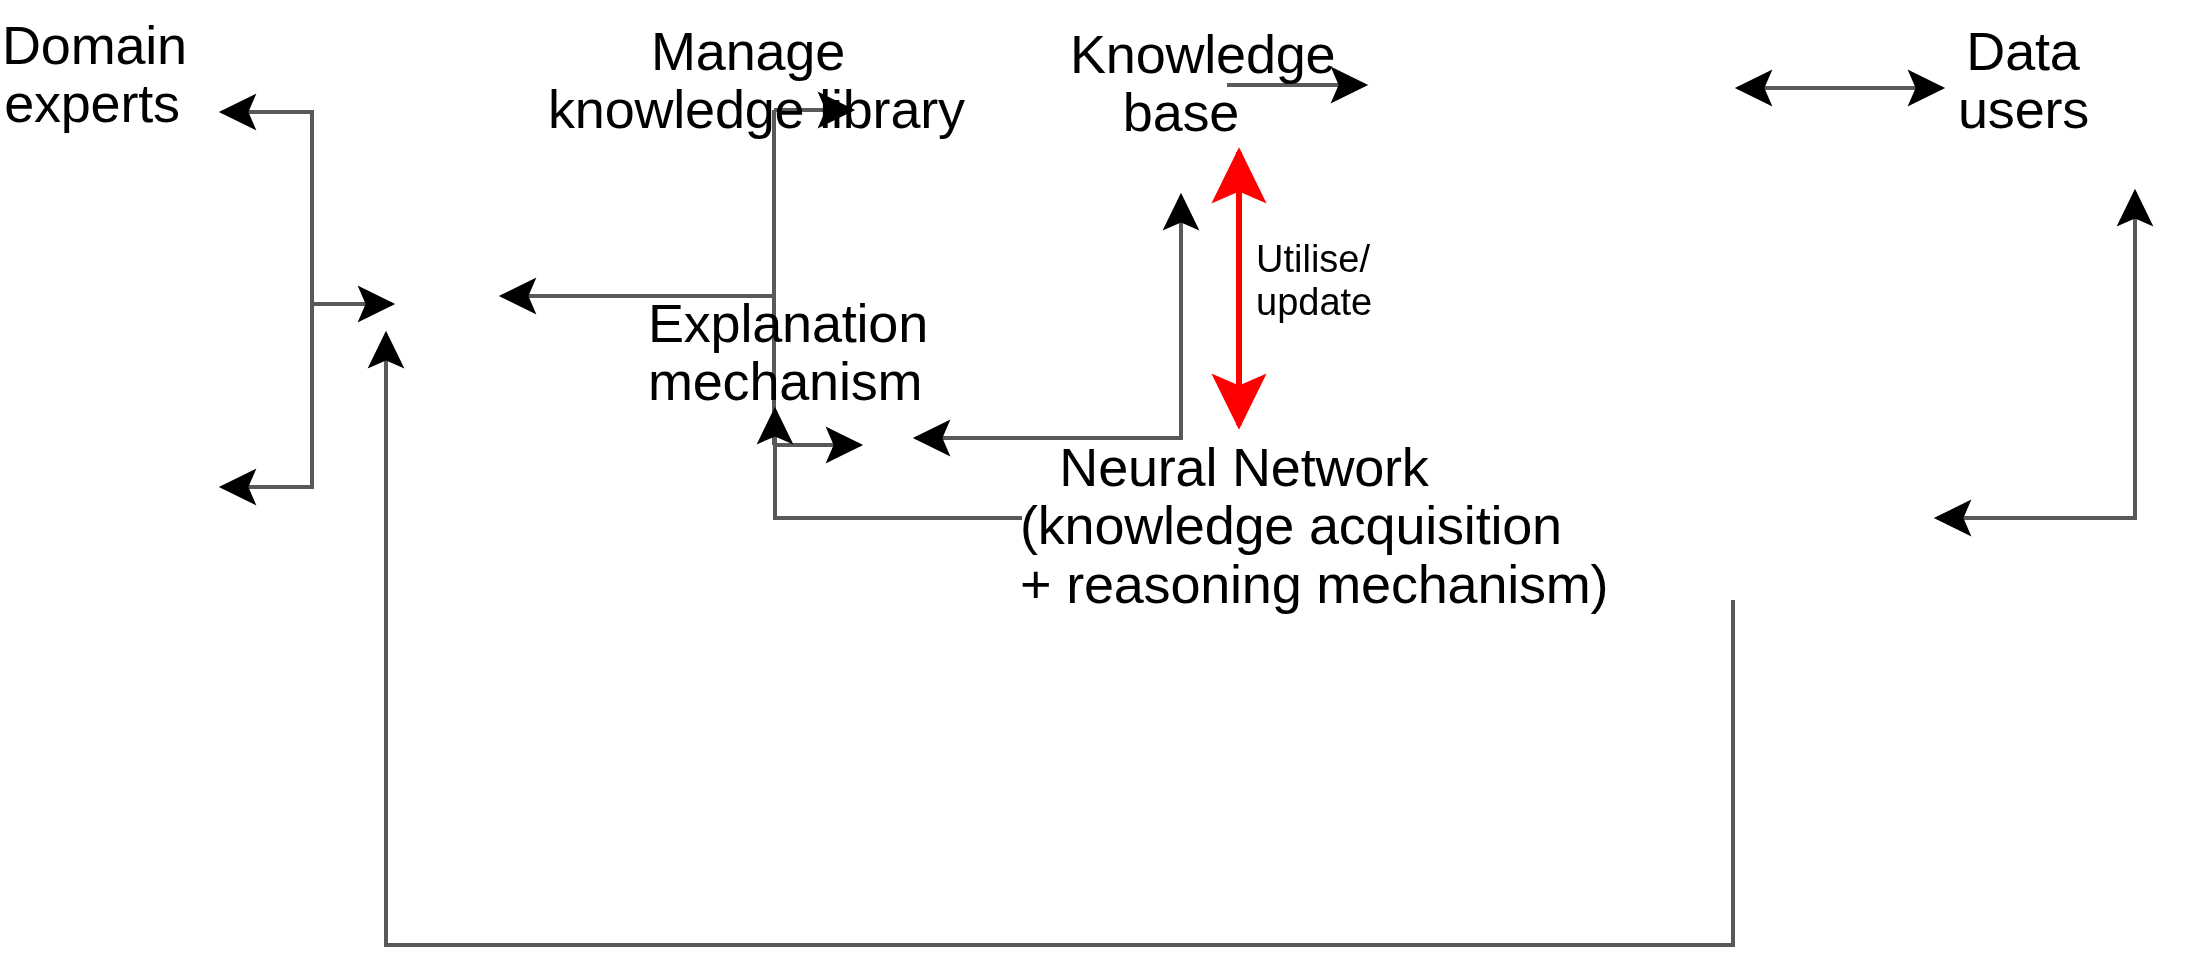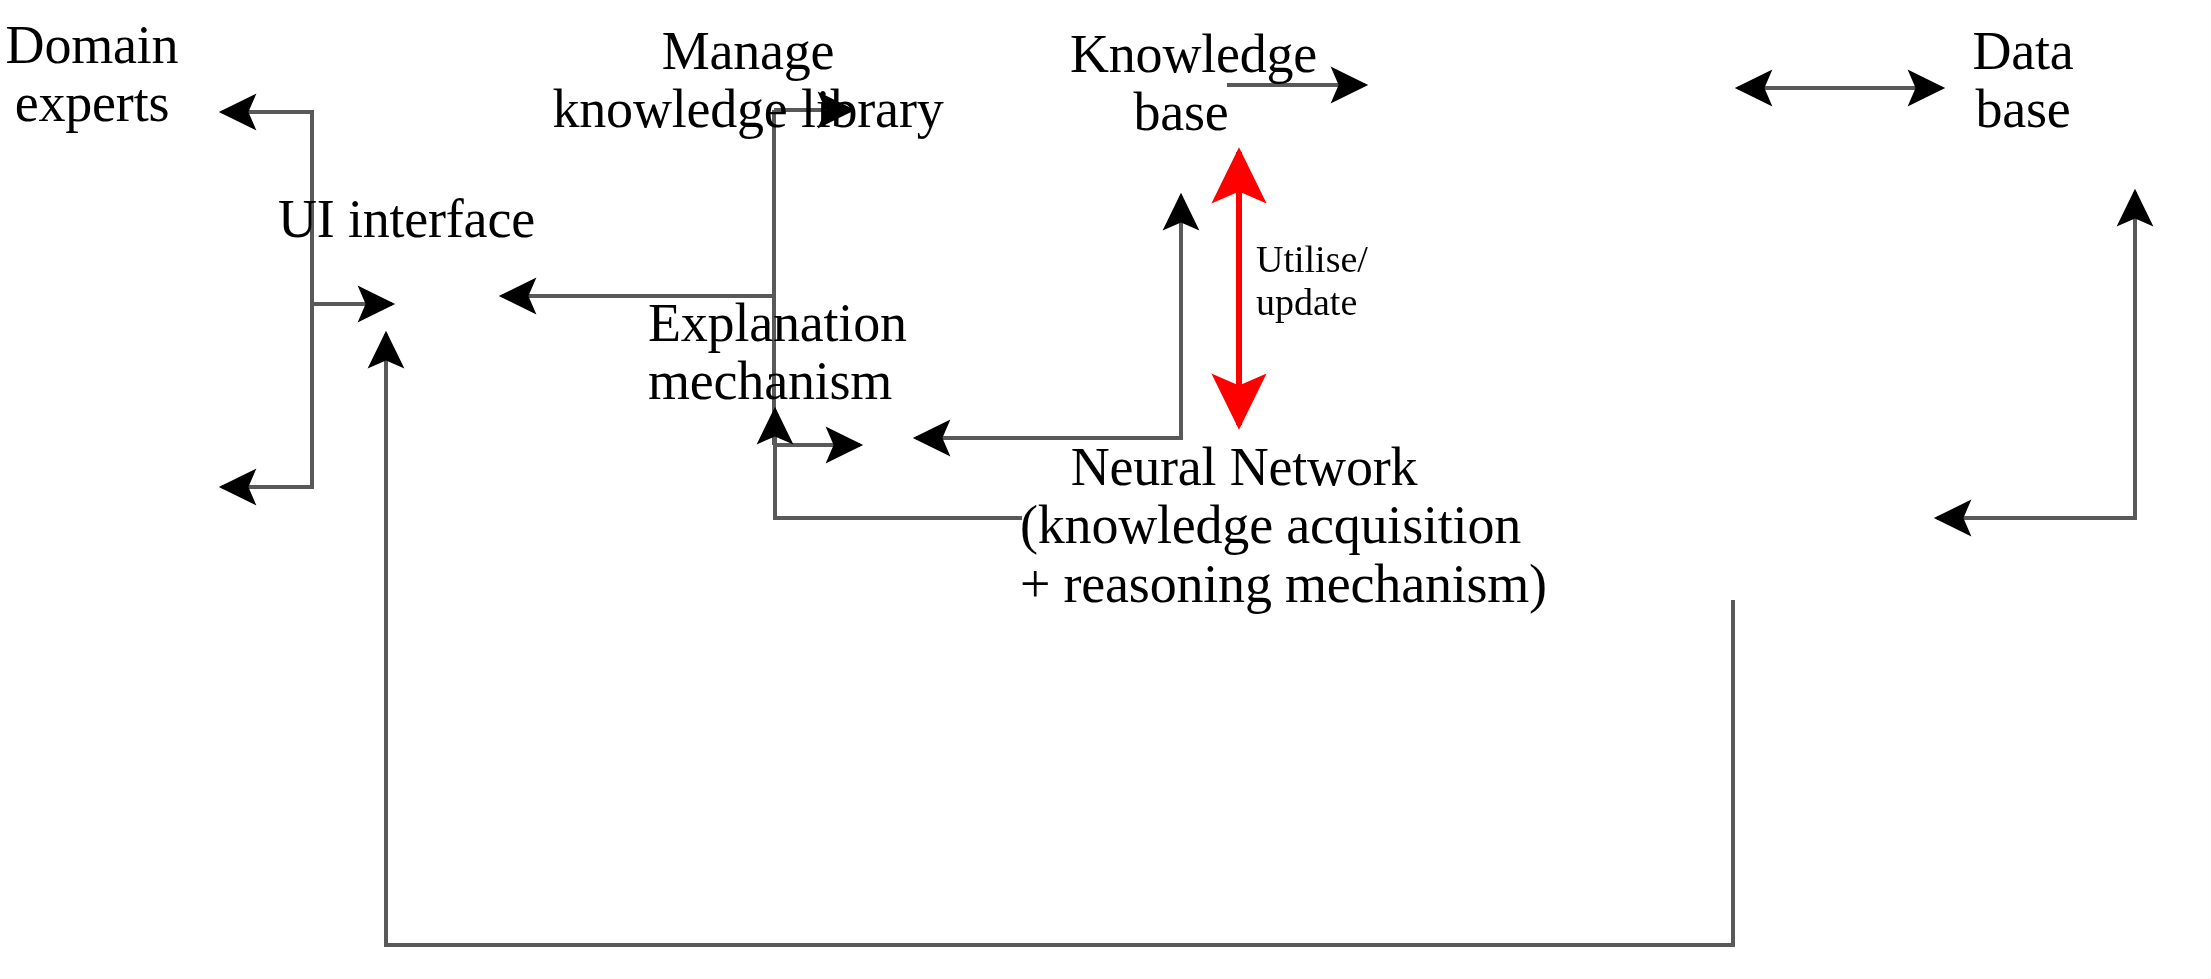--- a/index.html
+++ b/index.html
@@ -6,21 +6,21 @@
   html, body {
     margin: 0;
     padding: 0;
     background: #ffffff;
   }
   #stage {
     position: relative;
     width: 2211px;
     height: 979px;
     background: #ffffff;
-    font-family: Liberation Serif, serif;
+    font-family: Liberation Sans, sans-serif;
     overflow: hidden;
   }
   #wires {
     position: absolute;
     left: 0;
     top: 0;
     width: 2211px;
     height: 979px;
     pointer-events: none;
   }
@@ -100,30 +100,29 @@
 
     <g stroke="#ff0000" stroke-width="6" fill="none">
       <path d="M1239,425 L1239,152" marker-start="url(#ah-red-start)" marker-end="url(#ah-red)"></path>
     </g>
   </svg>
 
   <div class="node" style="left:2px; top:16px; width:180px;">Domain
 experts</div>
 
 
-  <div class="node" style="left:278px; top:190px; width:220px;">UI interface</div>
 
   <div class="node" style="left:548px; top:22px; width:400px;text-align:center;">Manage
 knowledge library</div>
 
   <div class="node" style="left:1070px; top:25px; width:222px;">Knowledge
 base</div>
 
   <div class="node" style="left:1958px; top:22px; width:130px;">Data
-base</div>
+users</div>
 
   <div class="node" style="left:648px; top:294px; width:244px;">Explanation
 mechanism</div>
 
   <div class="node" style="left:1020px; top:438px; width:448px;">Neural Network
 (knowledge acquisition
 + reasoning mechanism)</div>
 
   <div class="edge-label" style="left:1256px; top:238px; width:200px;">Utilise/
 update</div>

